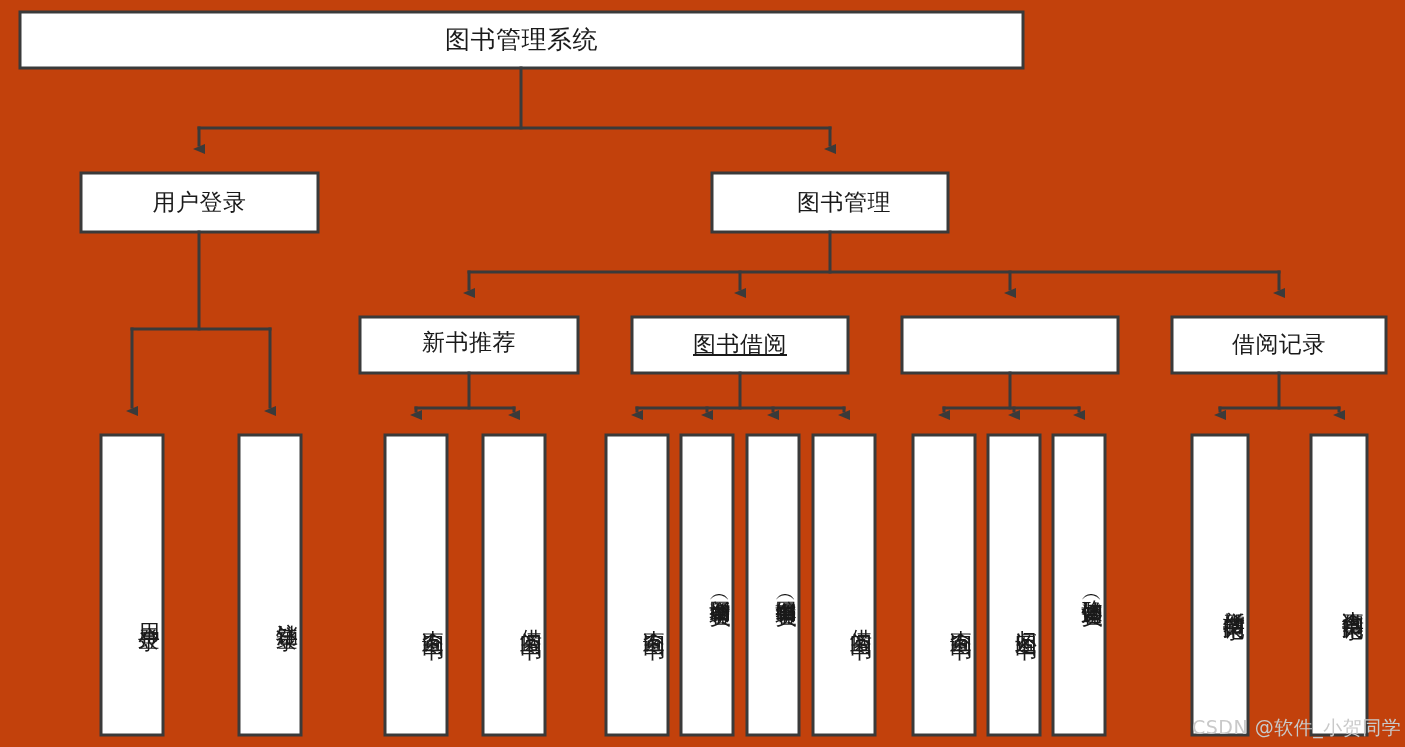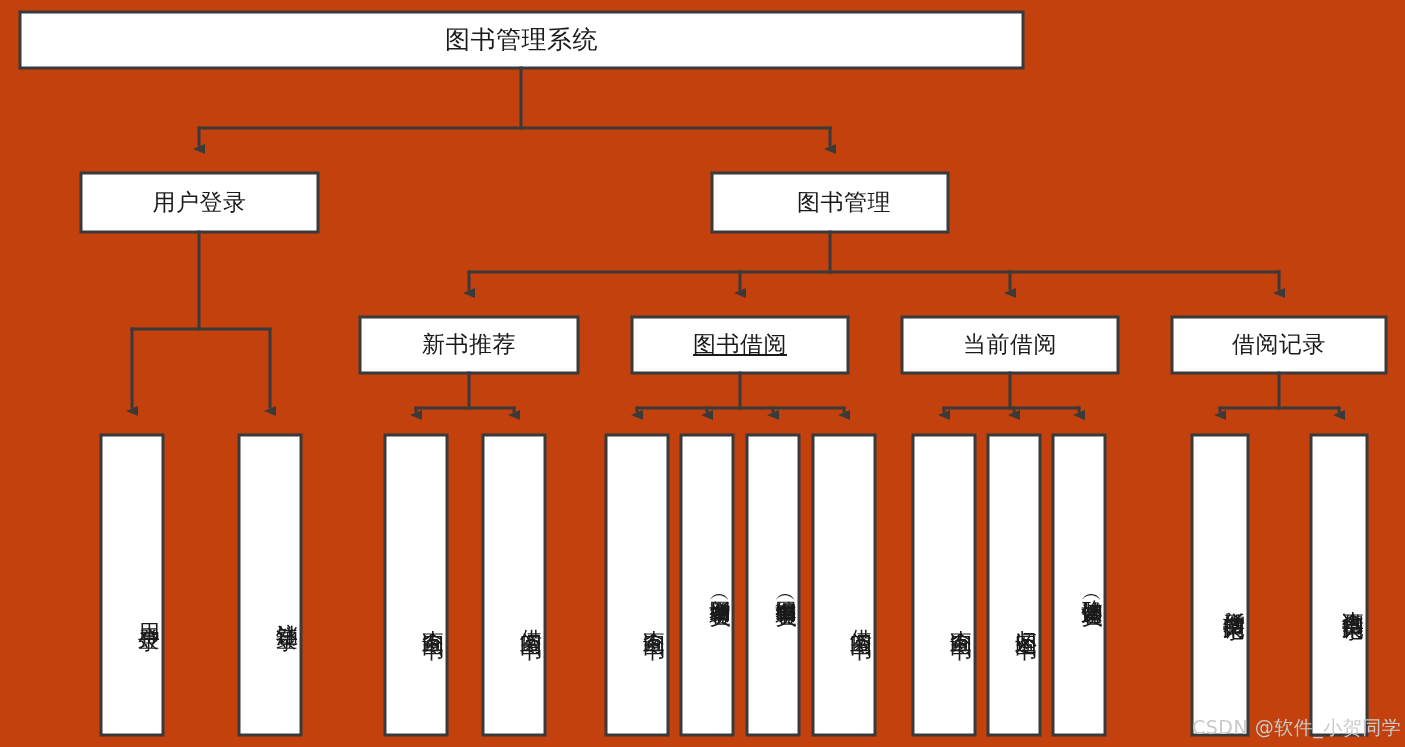--- a/index.html
+++ b/index.html
@@ -155,23 +155,22 @@
 
     <rect class="node-box" x="1192" y="435" width="56" height="300"></rect>
     <rect class="node-box" x="1311" y="435" width="56" height="300"></rect>
   </svg>
 
   <div class="h-label" style="left:20px; top:12px; width:1003px; height:56px; font-size:25px;">图书管理系统</div>
 
   <div class="h-label" style="left:81px; top:173px; width:237px; height:59px;">用户登录</div>
   <div class="h-label" style="left:712px; top:173px; width:264px; height:59px;">图书管理</div>
 
-  <div class="h-label" style="left:360px; top:317px; width:218px; height:56px;">新书推荐</div>
+  <div class="h-label" style="left:360px; top:317px; width:218px; height:56px;font-family:Liberation Mono, monospace;">新书推荐</div>
   <div class="h-label" style="left:632px; top:317px; width:216px; height:56px;text-decoration:underline;">图书借阅</div>
-  <div class="h-label" style="left:902px; top:317px; width:216px; height:56px;">当前借阅</div>
   <div class="h-label" style="left:1172px; top:317px; width:214px; height:56px;">借阅记录</div>
 
   <div class="v-label" style="left:101px; top:487px; width:62px; height:248px;">用户登录</div>
   <div class="v-label" style="left:239px; top:487px; width:62px; height:248px;">注销登录</div>
 
   <div class="v-label" style="left:385px; top:500px; width:62px; height:235px;">查询图书</div>
   <div class="v-label" style="left:483px; top:500px; width:62px; height:235px;">借阅图书</div>
 
   <div class="v-label" style="left:606px; top:500px; width:62px; height:235px;">查询图书</div>
   <div class="v-label" style="left:681px; top:440px; width:52px; height:295px; font-size:21px; letter-spacing:1px;">新增图书（管理员）</div>

